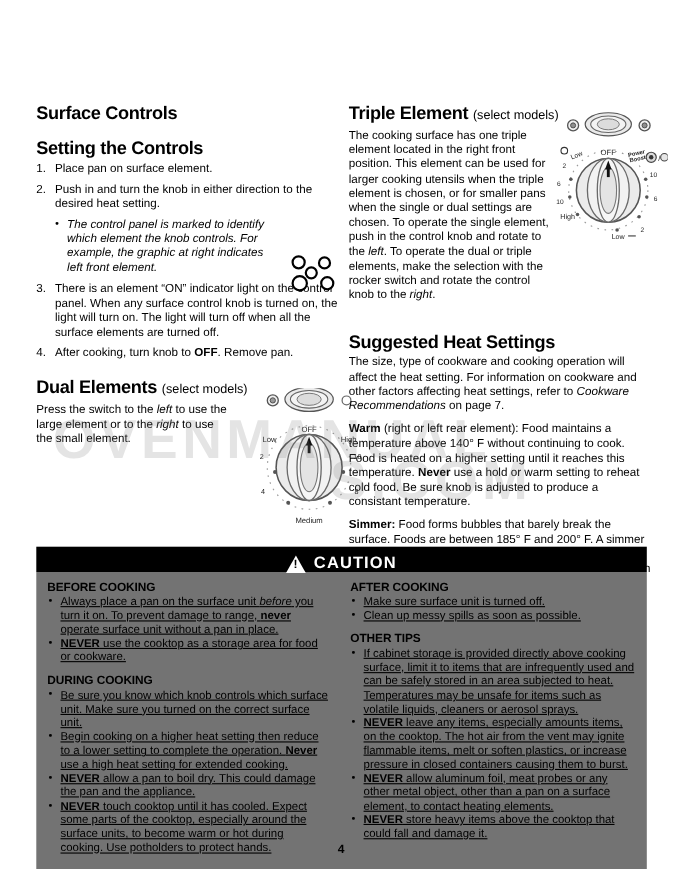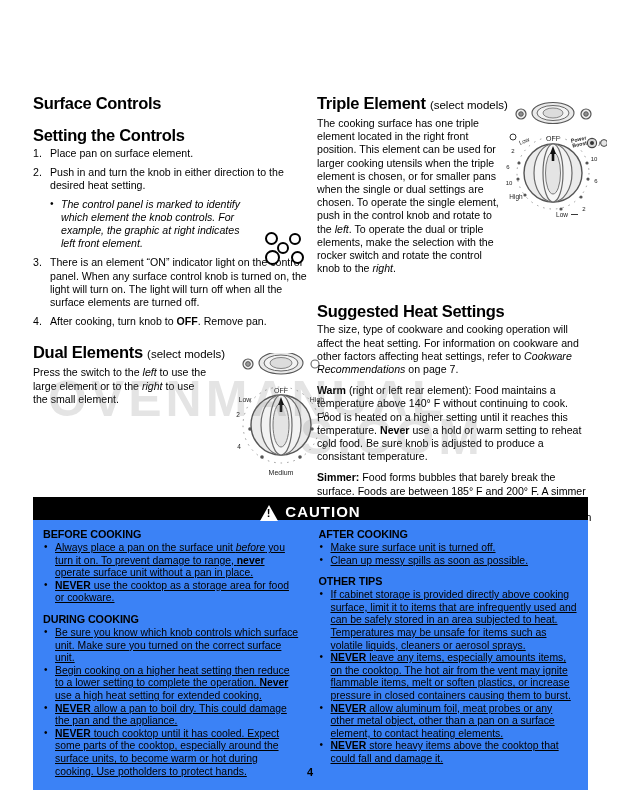--- a/index.html
+++ b/index.html
@@ -157,21 +157,21 @@
   .caution-bar .tri:after {
     content: "!";
     position: absolute; left: -2.5px; top: 3px;
     font-size: 11px; font-weight: bold; color: #000;
     line-height: 11px;
   }
   .caution-bar .ctitle {
     font-size: 15px; font-weight: bold; letter-spacing: 1px;
   }
   .caution-body {
-    background: #3b82f6;
+    background: #737373;
     padding: 8px 10px 12px 10px;
     display: flex;
     min-height: 215px;
   }
   .caution-col { width: 50%; padding-right: 12px; }
   .caution-col.second { padding-right: 0; padding-left: 8px; }
   h4.ch {
     font-size: 10.8px; font-weight: bold;
     margin: 0 0 2px 0;
     letter-spacing: -0.1px;

